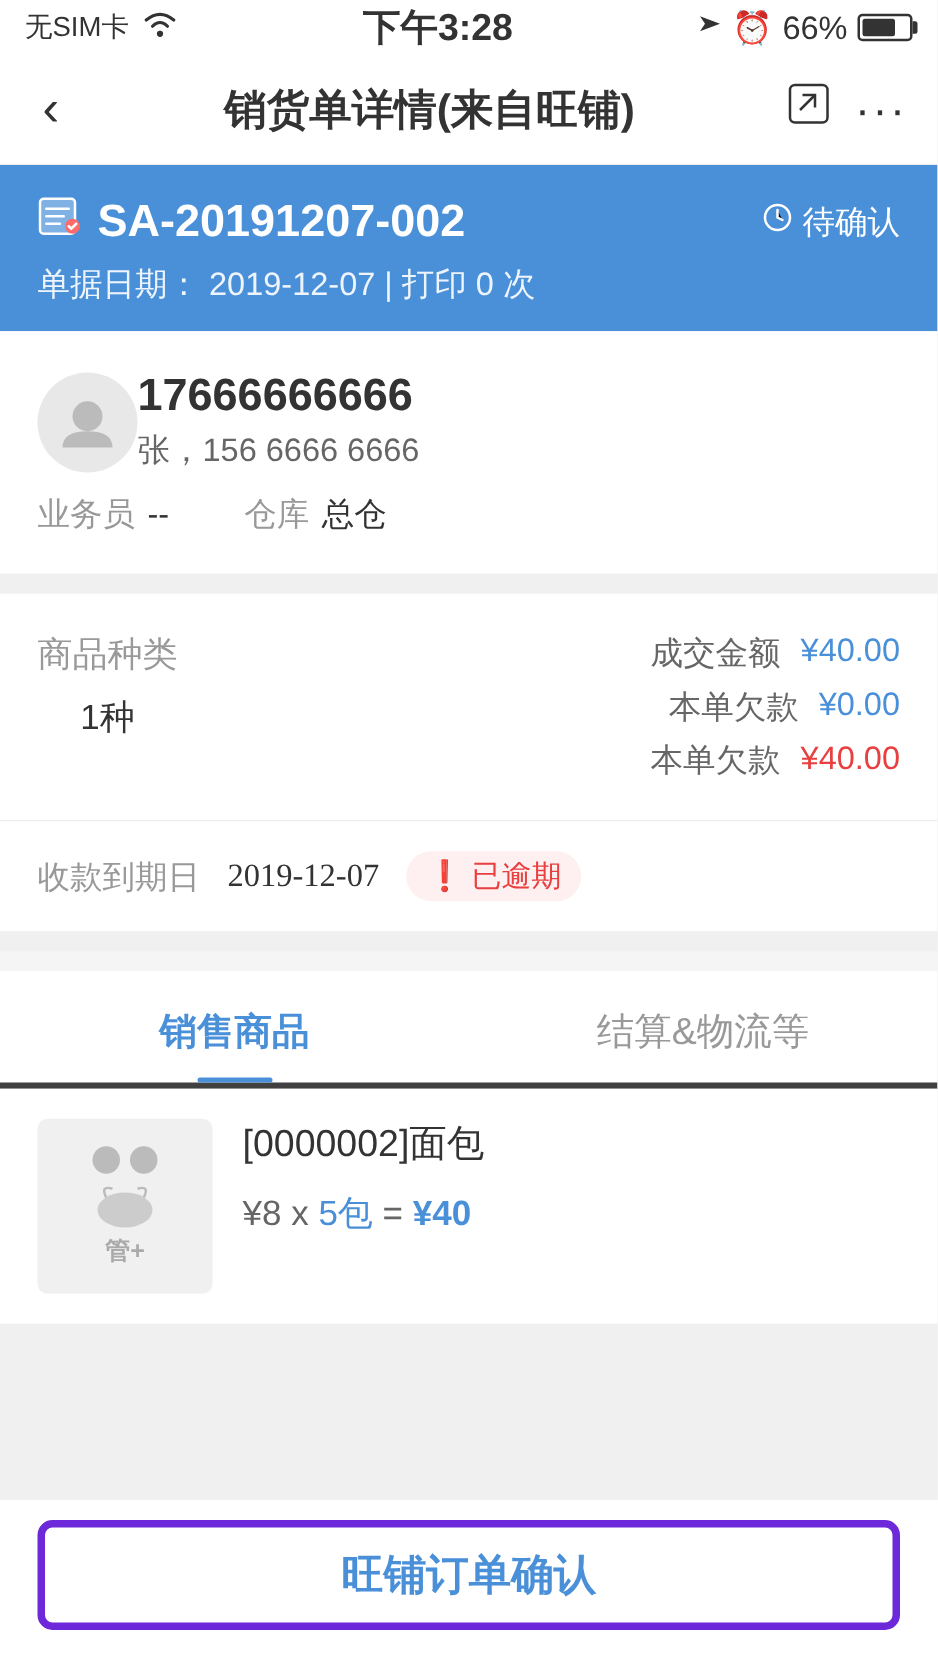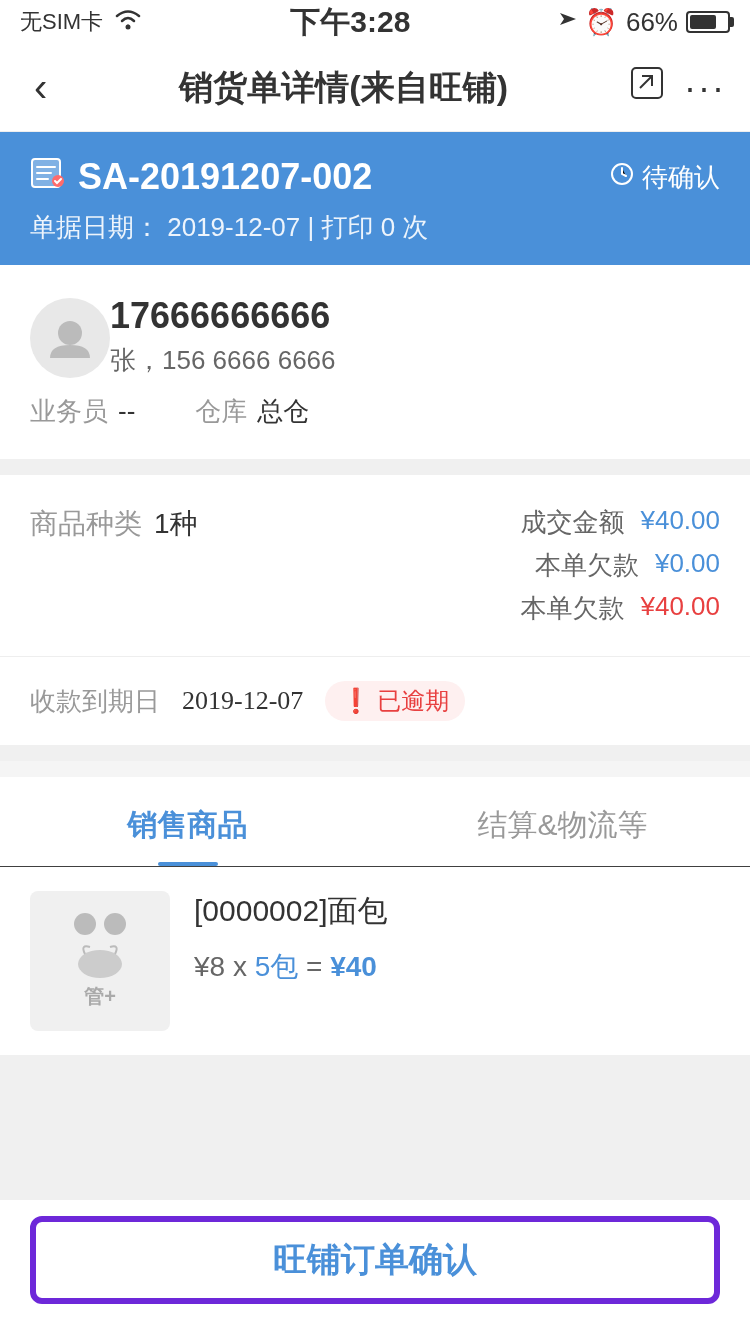--- a/index.html
+++ b/index.html
@@ -200,20 +200,21 @@
       display: flex;
       justify-content: space-between;
       align-items: flex-start;
     }
     .summary-left {
       display: flex;
       align-items: center;
       gap: 12px;
       font-size: 28px;
       color: #666;
+      flex-direction: column;
     }
     .summary-label { color: #999; }
     .summary-count { color: #333; font-size: 28px; }
     .summary-right {
       display: flex;
       flex-direction: column;
       align-items: flex-end;
       gap: 8px;
     }
     .amount-row {
@@ -250,21 +251,21 @@
       gap: 6px;
     }
 
     
     .tabs-section {
       background: #fff;
       margin-top: 16px;
     }
     .tabs-bar {
       display: flex;
-      border-bottom: 1px solid #404040;
+      border-bottom: 5px solid #404040;
     }
     .tab-item {
       flex: 1;
       text-align: center;
       padding: 28px 0 20px;
       font-size: 30px;
       color: #999;
       position: relative;
       cursor: pointer;
     }

